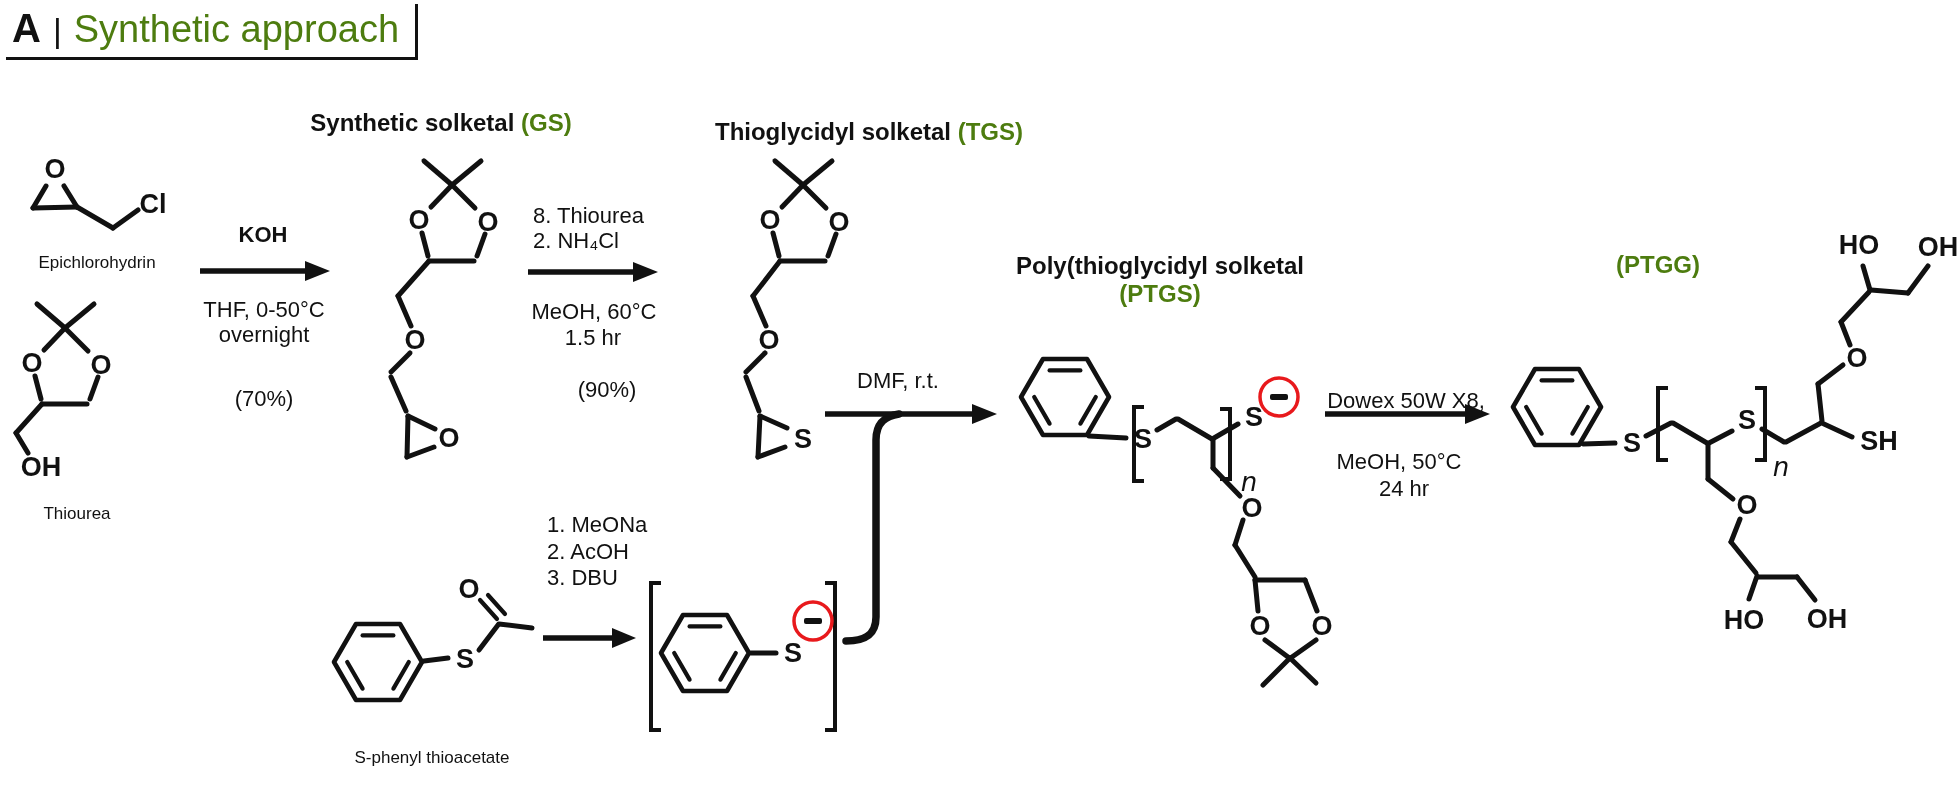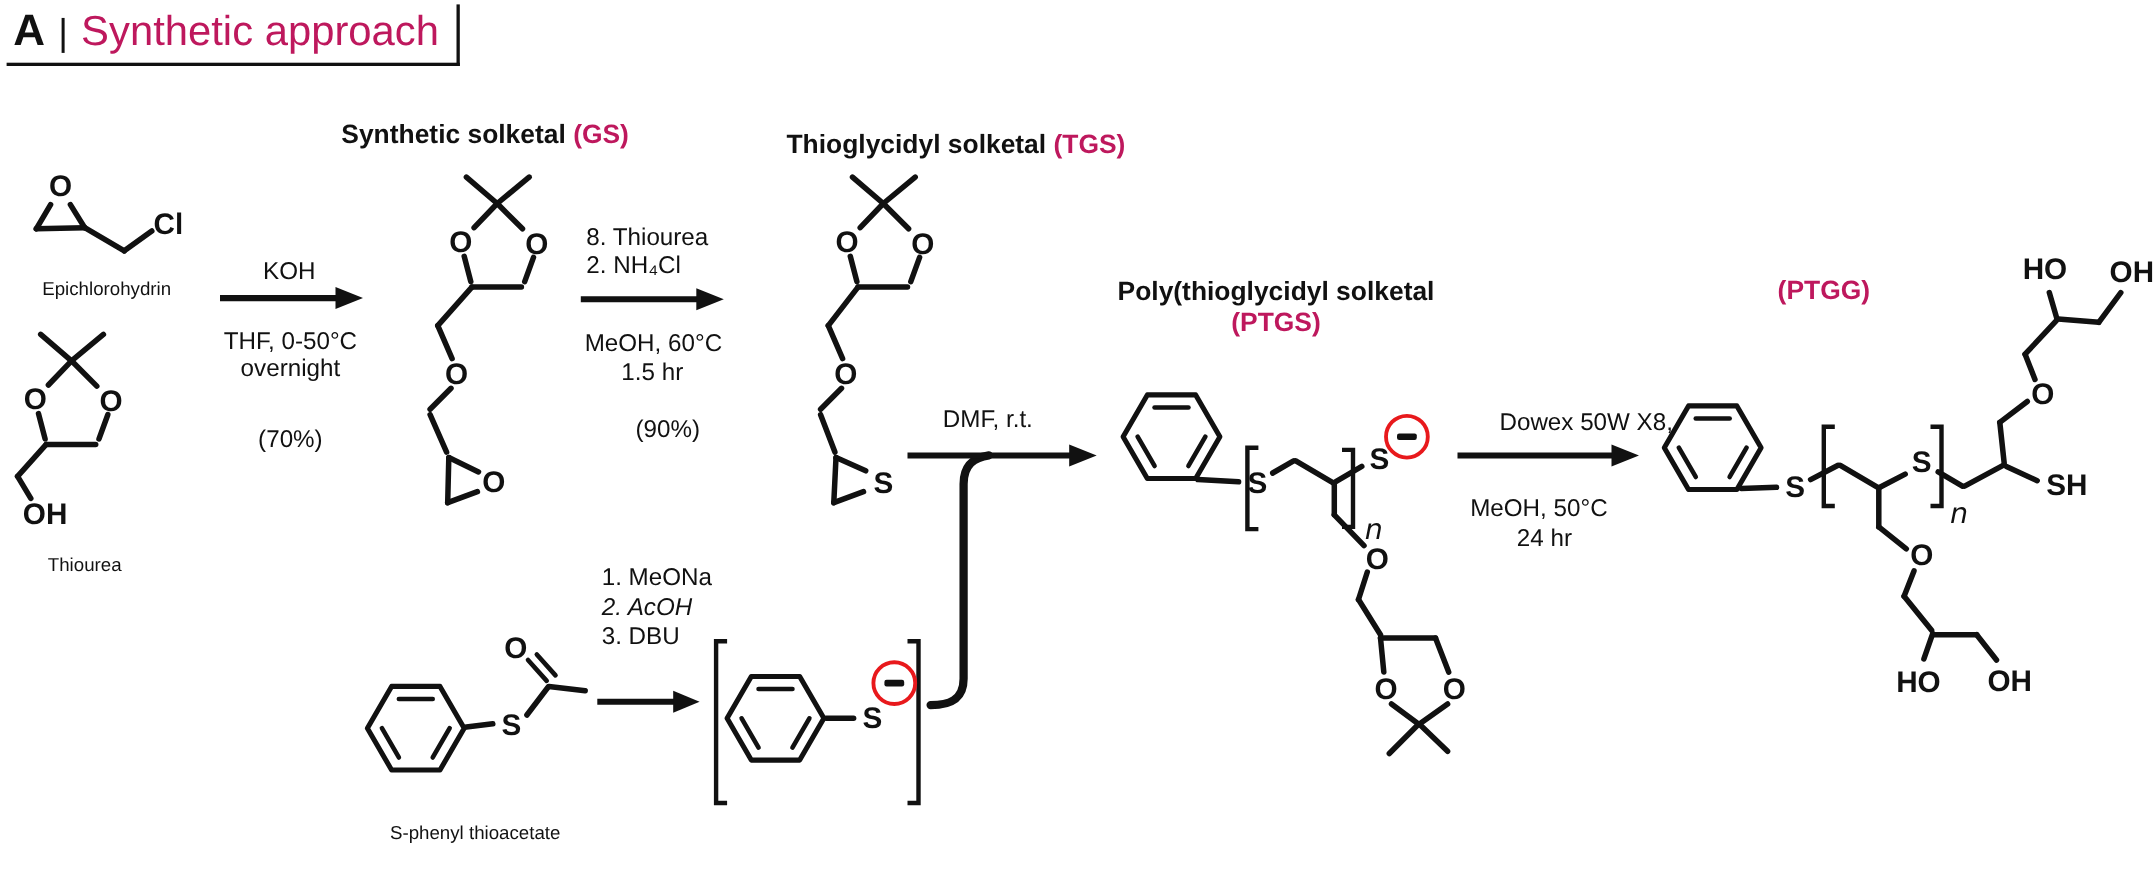--- a/index.html
+++ b/index.html
@@ -14,21 +14,21 @@
   .bracket{stroke:#111;stroke-width:4;fill:none;stroke-linecap:square;}
   .connector{stroke:#111;stroke-width:7.5;fill:none;stroke-linecap:round;}
   .charge-circle{fill:none;stroke:#e8191c;stroke-width:3.5;}
   .charge-minus{fill:#111;}
   .atom{font:bold 27px "Liberation Sans",sans-serif;fill:#111;text-anchor:middle;dominant-baseline:central;}
   .atom.it{font:italic 26px "DejaVu Sans",sans-serif;font-weight:500;}
   .txt{position:absolute;white-space:nowrap;font-size:22px;line-height:25px;color:#111;}
   .ctr{transform:translateX(-50%);text-align:center;}
   .mol-name{font-size:17px;}
   .mol-title{font-weight:bold;font-size:24px;line-height:28px;}
-  .red{color:#be185d;}
+  .red{color:#4d7c0f;}
   #panel-header{position:absolute;left:6px;top:4px;display:flex;align-items:baseline;gap:12px;
      padding:2px 16px 6px 6px;border-bottom:3.5px solid #111;border-right:3.5px solid #111;}
   #panel-header .panel-letter{font-size:40px;font-weight:bold;}
   #panel-header .panel-sep{font-size:34px;font-weight:400;}
   #panel-header .panel-title{font-size:38px;font-weight:400;}
 </style>
 </head>
 <body>
 
 <div id="canvas">
@@ -240,34 +240,34 @@
     <span class="red">(TGS)</span>
   </div>
   <div class="txt ctr mol-title" style="left:1160px;top:252px;">
     <div>Poly(thioglycidyl solketal</div>
     <div class="red">(PTGS)</div>
   </div>
   <div class="txt ctr mol-title" style="left:1658px;top:251px;">
     <div class="red">(PTGG)</div>
   </div>
 
-  <div class="txt ctr" style="left:263px;top:234px;">KOH</div>
+  <div class="txt ctr" style="left:263px;top:222px;font-weight:bold;">KOH</div>
   <div class="txt ctr" style="left:264px;top:297px;">THF, 0-50°C</div>
   <div class="txt ctr" style="left:264px;top:322px;">overnight</div>
   <div class="txt ctr" style="left:264px;top:386px;">(70%)</div>
 
   <div class="txt" style="left:533px;top:203px;">8. Thiourea</div>
   <div class="txt" style="left:533px;top:228px;">2. NH₄Cl</div>
   <div class="txt ctr" style="left:594px;top:299px;">MeOH, 60°C</div>
   <div class="txt ctr" style="left:593px;top:325px;">1.5 hr</div>
   <div class="txt ctr" style="left:607px;top:377px;">(90%)</div>
 
   <div class="txt" style="left:547px;top:512px;">1. MeONa</div>
-  <div class="txt" style="left:547px;top:539px;font-style:italic;">2. AcOH</div>
+  <div class="txt" style="left:547px;top:539px;">2. AcOH</div>
   <div class="txt" style="left:547px;top:565px;">3. DBU</div>
 
   <div class="txt ctr" style="left:898px;top:368px;">DMF, r.t.</div>
 
-  <div class="txt ctr" style="left:1406px;top:371px;margin-left:36px;">Dowex 50W X8,</div>
+  <div class="txt ctr" style="left:1406px;top:388px;">Dowex 50W X8,</div>
   <div class="txt ctr" style="left:1399px;top:449px;">MeOH, 50°C</div>
   <div class="txt ctr" style="left:1404px;top:476px;">24 hr</div>
 
 </div>
 
 </body></html>

